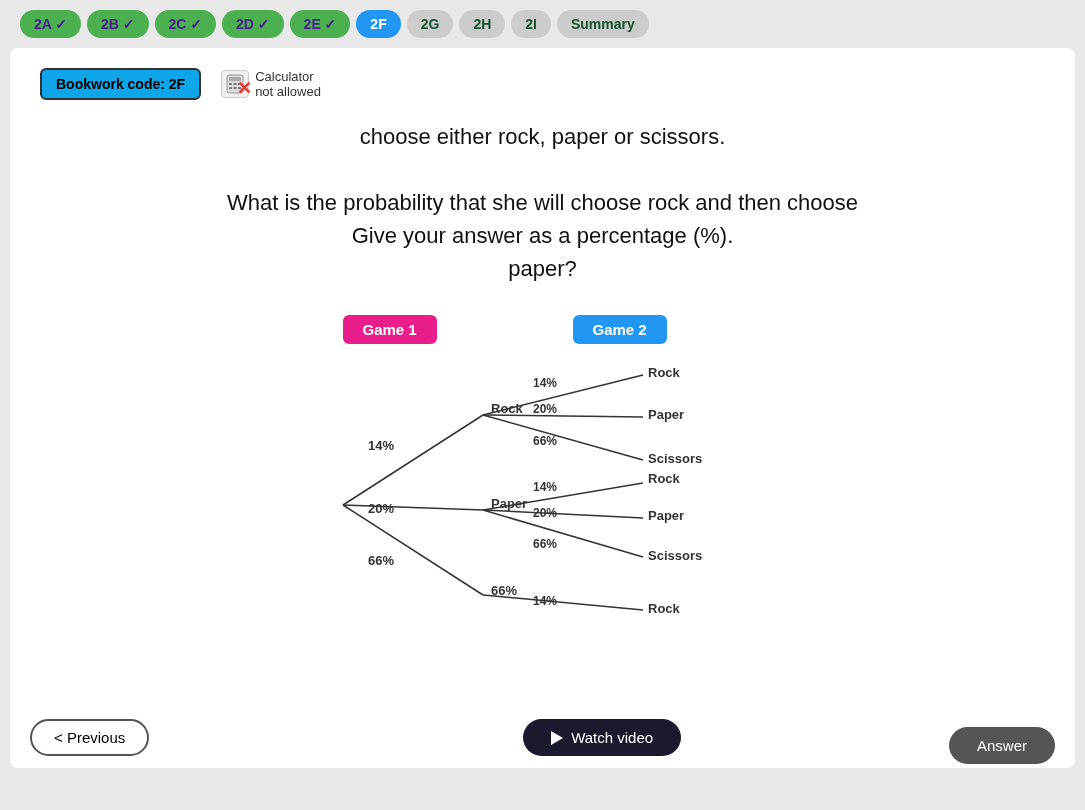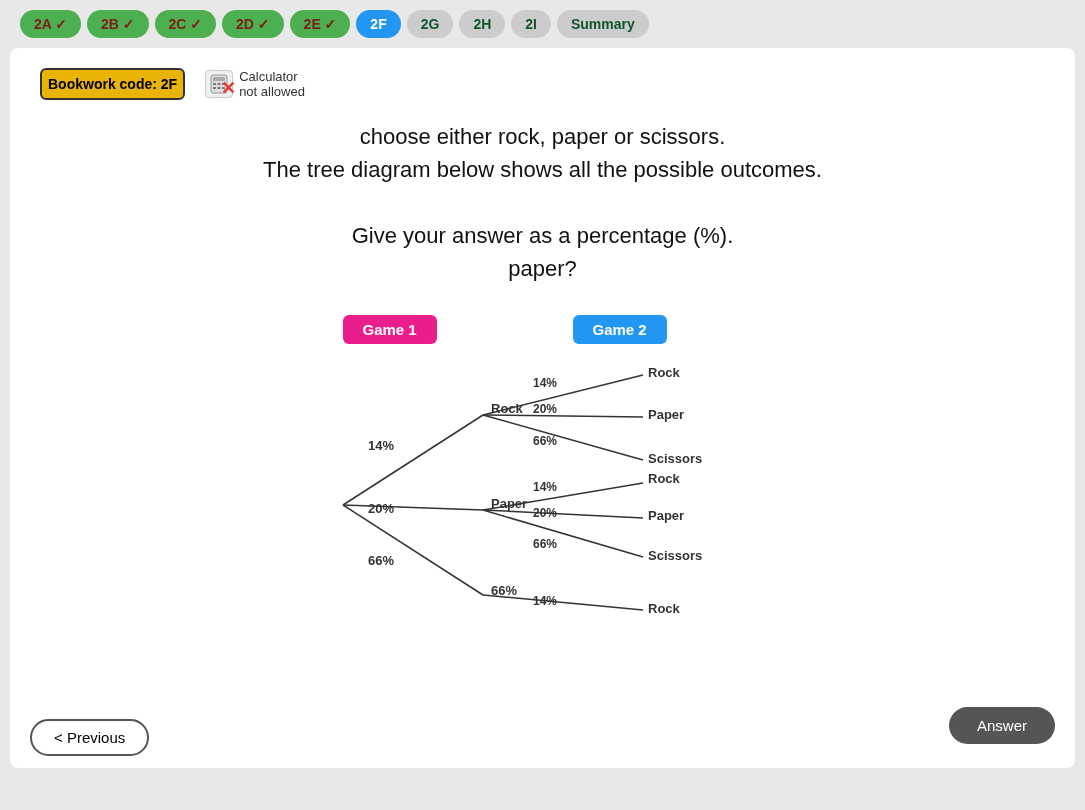--- a/index.html
+++ b/index.html
@@ -23,21 +23,21 @@
     .nav-tab {
       padding: 6px 14px;
       border-radius: 20px;
       border: none;
       cursor: pointer;
       font-size: 14px;
       font-weight: 600;
     }
     .nav-tab.completed {
       background: #4CAF50;
-      color: #7f1d1d;
+      color: #4c1d95;
     }
     .nav-tab.active {
       background: #2196F3;
       color: white;
     }
     .nav-tab.inactive {
       background: #ccc;
       color: #14532d;
     }
 
@@ -52,24 +52,24 @@
     }
 
     
     .bookwork-bar {
       display: flex;
       align-items: center;
       gap: 20px;
       margin-bottom: 20px;
     }
     .bookwork-badge {
-      background: #eab308;
+      background: #0ea5e9;
       border: 2px solid #333;
       border-radius: 6px;
-      padding: 6px 6px;
+      padding: 6px 14px;
       font-size: 14px;
       font-weight: 700;
     }
     .calculator-badge {
       display: flex;
       align-items: center;
       gap: 6px;
       font-size: 13px;
       color: #333;
     }
@@ -178,21 +178,21 @@
     }
     .answer-button {
       background: #555;
       color: white;
       border: none;
       border-radius: 20px;
       padding: 10px 28px;
       font-size: 15px;
       cursor: pointer;
       position: absolute;
-      bottom: 24px;
+      bottom: 4px;
       right: 20px;
     }
     .play-icon {
       width: 0;
       height: 0;
       border-top: 7px solid transparent;
       border-bottom: 7px solid transparent;
       border-left: 12px solid white;
     }
   </style>
@@ -254,22 +254,22 @@
       </div>
       <div>
         <div>Calculator</div>
         <div>not allowed</div>
       </div>
     </div>
   </div>
 
   <div class="question-text">
     <div>choose either rock, paper or scissors.</div>
-    <div>The tree diagram below shows all the possible outcomes.</div>
     <br>
+    <div>What is the probability that she will choose rock and then choose</div>
     <div>Give your answer as a percentage (%).</div>
     <div>paper?</div>
   </div>
 
   <div class="tree-container">
     <div class="tree-diagram">
 
       <div class="game-label game1-label">Game 1</div>
       <div class="game-label game2-label" style="left:310px;">Game 2</div>
 
@@ -324,17 +324,21 @@
         <text x="385" y="205" font-size="13" font-weight="600" fill="#333">Scissors</text>
 
         <text x="270" y="250" font-size="12" font-weight="600" fill="#333">14%</text>
         <text x="385" y="258" font-size="13" font-weight="600" fill="#333">Rock</text>
       </svg>
     </div>
   </div>
 
   <div class="bottom-bar">
     <button class="prev-button">&lt; Previous</button>
+    <button class="watch-video-button" style="margin: 0 auto;">
+      <span class="play-icon"></span>
+      <span>Watch video</span>
+    </button>
   </div>
 
   <button class="answer-button">Answer</button>
 
 </div>
 
 </body></html>

